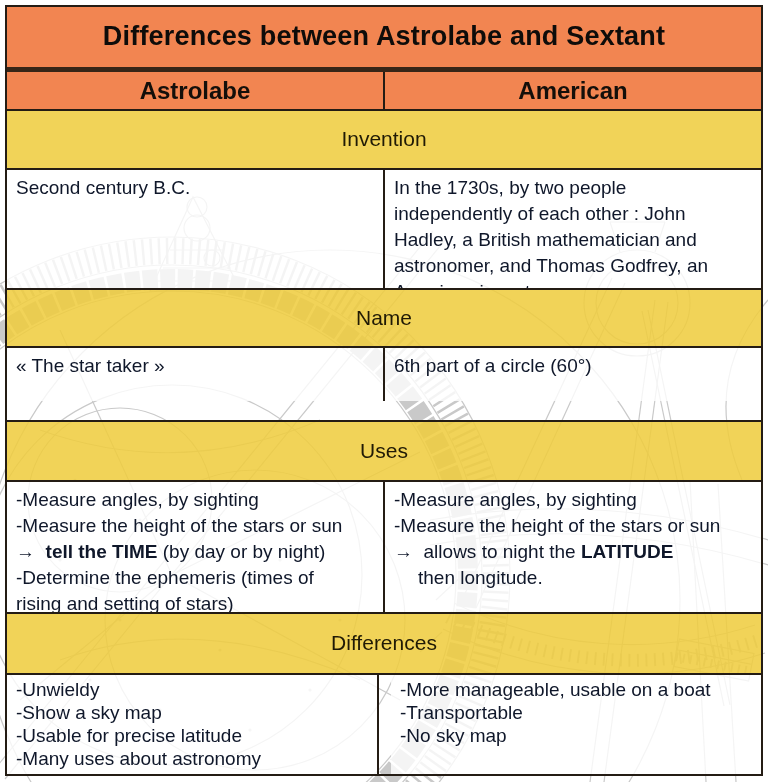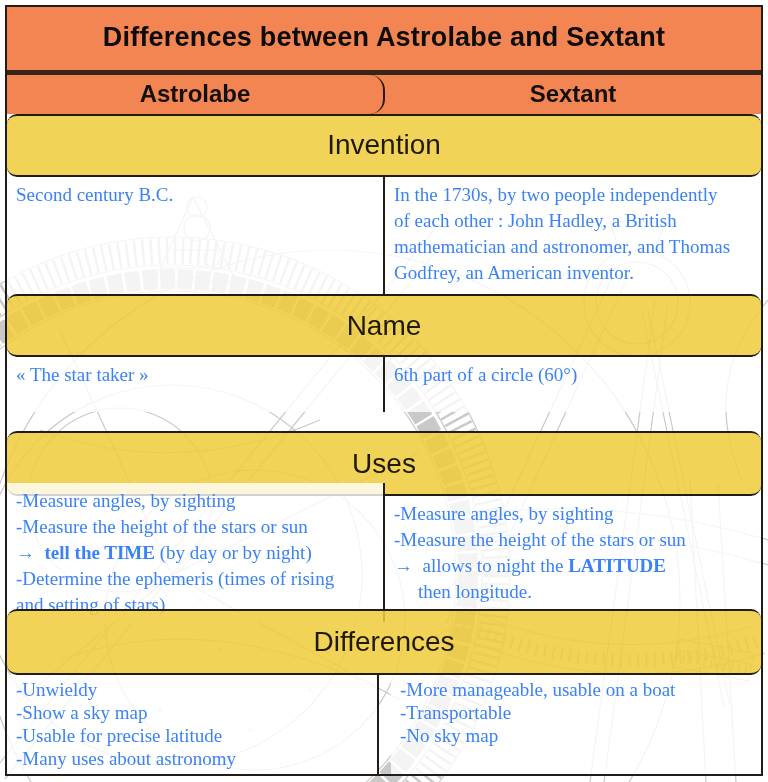--- a/index.html
+++ b/index.html
@@ -19,40 +19,40 @@
   .row{box-sizing:border-box;display:flex;}
   .row-title{
     height:63px;background:#F28551;align-items:center;justify-content:center;
     font-weight:bold;font-size:27px;letter-spacing:.2px;color:#0e0c0a;
     padding-bottom:2px;
   }
   .thick-divider{height:5px;background:#372517;}
   .row-cols{height:39px;background:#F28551;}
   .col-head{
     flex:1;display:flex;align-items:center;justify-content:center;
-    font-weight:bold;font-size:24px;color:#140f0a;box-sizing:border-box;border-radius:15px;
+    font-weight:bold;font-size:24px;color:#140f0a;box-sizing:border-box;
   }
   .col-head.left{border-right:2px solid #241c14;}
   .band{
     background:rgba(239,205,63,0.87);
     border-top:2px solid #241c14;border-bottom:2px solid #241c14;
     align-items:center;justify-content:center;
-    font-size:28px;color:#201a05;border-radius:10px;
+    font-size:21px;color:#201a05;
   }
   .band-invention{height:63px;}
   .band-name{height:63px;text-align:right;}
   .band-uses{height:65px;margin-top:19px;}
   .band-differences{height:66px;text-align:center;}
   .wrow-invention{height:118px;}
   .wrow-name{height:55px;}
-  .wrow-uses{height:113px;align-items:center;}
+  .wrow-uses{height:130px;}
   .wrow-differences{flex:1;gap:12px;}
   .cell{
     flex:1;box-sizing:border-box;background:rgba(255,255,255,0.80);
-    font-family:Liberation Serif, serif;font-size:19px;color:#3b82f6;
+    font-family:Liberation Sans, sans-serif;font-size:19px;color:#0f172a;
     line-height:26px;padding:5px 26px 4px 9px;overflow:hidden;
   }
   .cell.left{border-right:2px solid #241c14;}
   .wrow-differences .cell{line-height:23px;padding-top:3px;}
   .line{white-space:pre-wrap;}
   .line .b{font-weight:bold;}
   .line.indent{padding-left:24px;}
 </style>
 </head>
 <body>
@@ -145,21 +145,21 @@
   <div class="cmp-table">
 
     <div class="row row-title">
       <span>Differences between Astrolabe and Sextant</span>
     </div>
 
     <div class="thick-divider"></div>
 
     <div class="row row-cols">
       <div class="col-head left">Astrolabe</div>
-      <div class="col-head">Sextant</div>
+      <div class="col-head">American</div>
     </div>
 
     <div class="row band band-invention">
       <span>Invention</span>
     </div>
     <div class="row wrow-invention">
       <div class="cell left">
         <div class="line">Second century B.C.</div>
       </div>
       <div class="cell">

